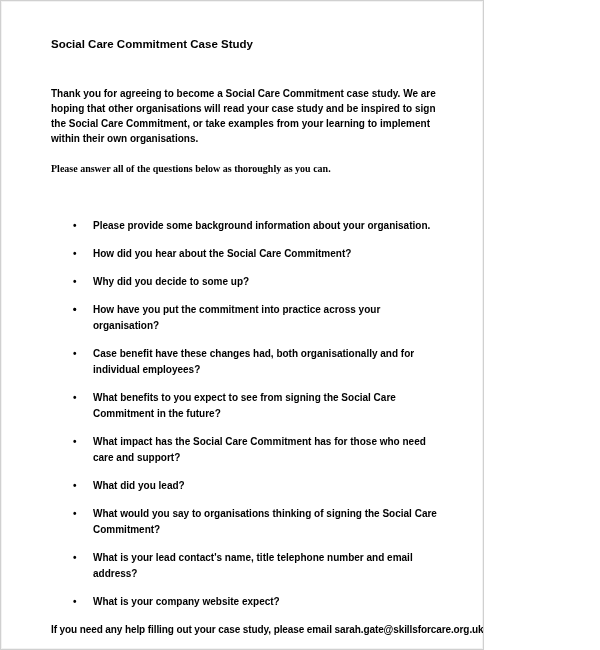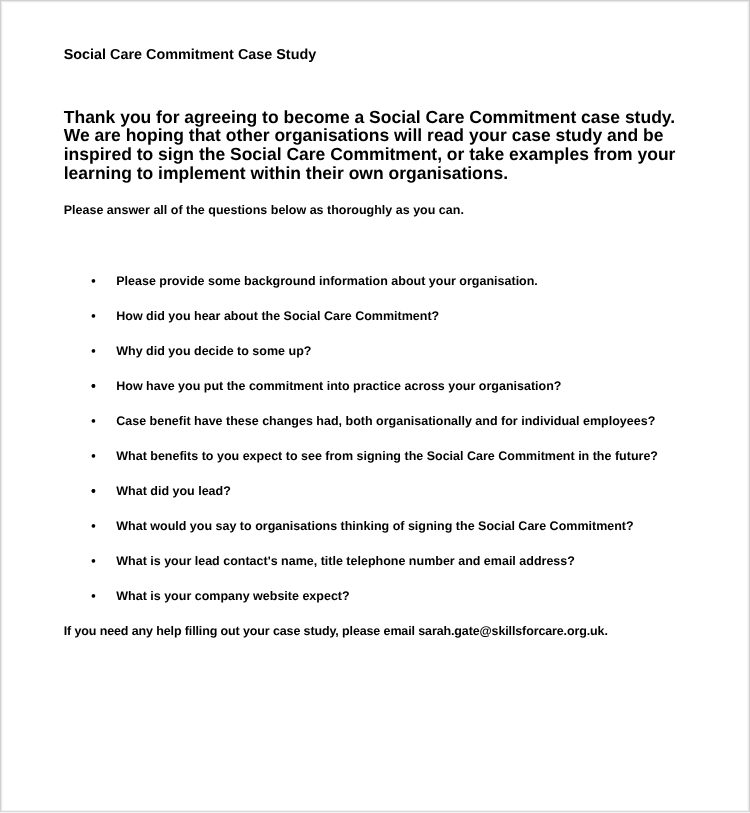--- a/index.html
+++ b/index.html
@@ -1,48 +1,49 @@
 <!DOCTYPE html>
 <html><head>
 <meta charset="utf-8">
 <style>
   html, body {
     margin: 0;
     padding: 0;
     background: #ffffff;
   }
   .document-page {
-    width: 600px;
+    width: 484px;
     height: 650px;
     box-sizing: border-box;
     background: #ffffff;
     border: 1px solid #d0d0d0;
     box-shadow: inset 0 0 0 1px #f2f2f2;
     font-family: "Liberation Sans", sans-serif;
     font-weight: 700;
     color: #000000;
     overflow: hidden;
   }
   .content {
     padding: 37px 44px 0 50px;
   }
   .page-title {
     font-size: 11.5px;
     line-height: 12px;
     margin: 0 0 36px 0;
   }
   .intro {
-    font-size: 14px;
+    font-size: 10px;
     line-height: 15px;
     margin: 0;
   }
   .instruction {
     font-size: 10px;
     line-height: 15px;
     margin: 15px 0 0 0;
+    font-family: Liberation Serif, serif;
   }
   ul.questions {
     list-style: none;
     margin: 42px 0 0 0;
     padding: 0;
   }
   ul.questions li {
     position: relative;
     font-size: 10px;
     line-height: 16px;
@@ -76,21 +77,21 @@
     <p class="instruction">Please answer all of the questions below as thoroughly as you can.</p>
 
     <ul class="questions">
       <li><span class="bullet">•</span><span>Please provide some background information about your organisation.</span></li>
       <li><span class="bullet">•</span><span>How did you hear about the Social Care Commitment?</span></li>
       <li><span class="bullet">•</span><span>Why did you decide to some up?</span></li>
       <li><span class="bullet">•</span></li>
       <li><span class="bullet">•</span><span>How have you put the commitment into practice across your organisation?</span></li>
       <li><span class="bullet">•</span><span>Case benefit have these changes had, both organisationally and for individual employees?</span></li>
       <li><span class="bullet">•</span><span>What benefits to you expect to see from signing the Social Care Commitment in the future?</span></li>
-      <li><span class="bullet">•</span></li>
+      <li><span class="bullet">•</span><span>What impact has the Social Care Commitment has for those who need care and support?</span></li>
       <li><span class="bullet">•</span><span>What did you lead?</span></li>
       <li><span class="bullet">•</span><span>What would you say to organisations thinking of signing the Social Care Commitment?</span></li>
       <li><span class="bullet">•</span><span>What is your lead contact's name, title telephone number and email address?</span></li>
       <li><span class="bullet">•</span><span>What is your company website expect?</span></li>
     </ul>
 
     <p class="footer"><span>If you need any help filling out your case study, please email </span><span>sarah.gate@skillsforcare.org.uk</span><span>.</span></p>
 
   </div>
 </div>

